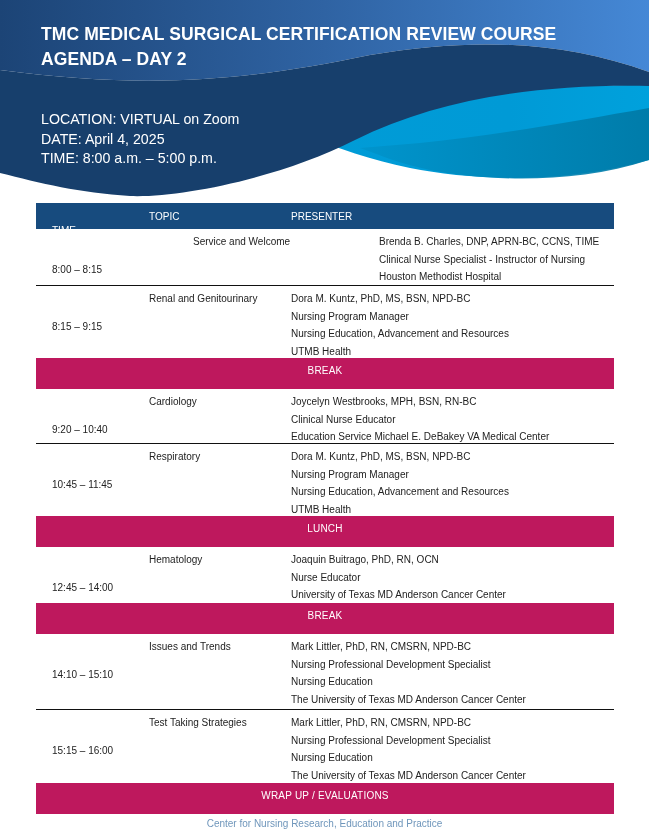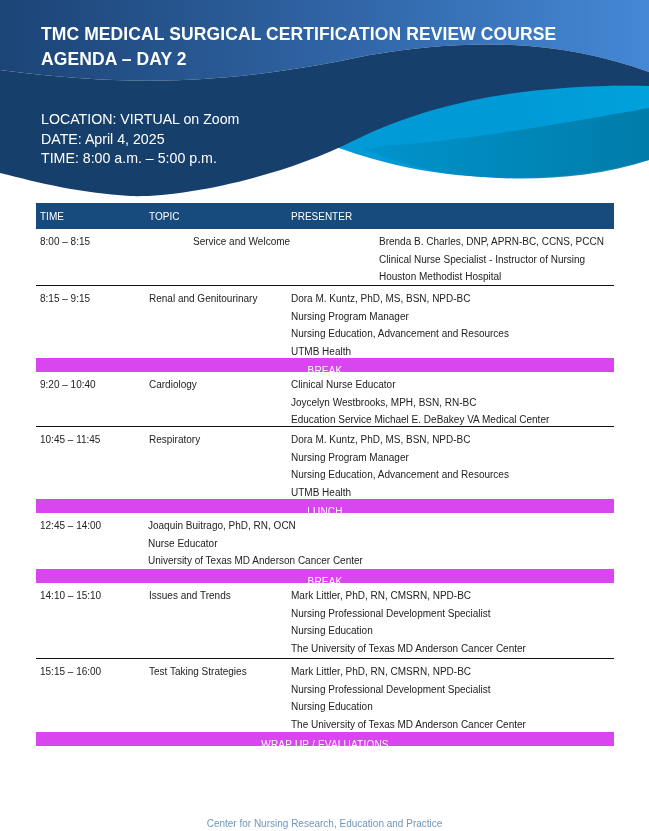--- a/index.html
+++ b/index.html
@@ -45,39 +45,39 @@
       width: 578px;
     }
     .thead {
       height: 26px;
       background: #174b7e;
       color: #ffffff;
       font-size: 10px;
       display: flex;
       align-items: center;
     }
-    .col-time { width: 112px; padding-left: 4px; box-sizing: border-box; }
+    .col-time { width: 112px; padding-left: 16px; box-sizing: border-box; margin-top: 28px; }
     .col-topic { width: 143px; padding-left: 1px; box-sizing: border-box; }
     .col-pres { flex: 1; }
 
     .row {
       display: flex;
       font-size: 10px;
       color: #222;
       padding-top: 4px;
       padding-bottom: 3px;
       box-sizing: border-box;
     }
     .row.sep { border-bottom: 1px solid #111; }
     .row .col-time, .row .col-topic, .row .col-pres { line-height: 17.5px; }
     .row .col-pres div { white-space: nowrap; }
 
     .band {
-      height: 14px;
-      background: #d946ef;
+      height: 31px;
+      background: #be185d;
       color: #ffffff;
       font-size: 10px;
       text-align: center;
       line-height: 26px;
       letter-spacing: 0.2px;
     }
     .footer {
       position: absolute;
       left: 0; width: 649px;
       top: 818px;
@@ -135,21 +135,21 @@
   <div class="thead">
     <div class="col-time">TIME</div>
     <div class="col-topic">TOPIC</div>
     <div class="col-pres">PRESENTER</div>
   </div>
 
   <div class="row sep" style="height:57px;gap:44px;">
     <div class="col-time">8:00 – 8:15</div>
     <div class="col-topic">Service and Welcome</div>
     <div class="col-pres">
-      <div>Brenda B. Charles, DNP, APRN-BC, CCNS, PCCN</div>
+      <div>Brenda B. Charles, DNP, APRN-BC, CCNS, TIME</div>
       <div>Clinical Nurse Specialist - Instructor of Nursing</div>
       <div>Houston Methodist Hospital</div>
     </div>
   </div>
 
   <div class="row" style="height:72px;">
     <div class="col-time">8:15 – 9:15</div>
     <div class="col-topic">Renal and Genitourinary</div>
     <div class="col-pres">
       <div>Dora M. Kuntz, PhD, MS, BSN, NPD-BC</div>
@@ -158,41 +158,42 @@
       <div>UTMB Health</div>
     </div>
   </div>
 
   <div class="band">BREAK</div>
 
   <div class="row sep" style="height:55px;justify-content:flex-end;">
     <div class="col-time">9:20 – 10:40</div>
     <div class="col-topic">Cardiology</div>
     <div class="col-pres">
+      <div>Joycelyn Westbrooks, MPH, BSN, RN-BC</div>
       <div>Clinical Nurse Educator</div>
-      <div>Joycelyn Westbrooks, MPH, BSN, RN-BC</div>
       <div>Education Service Michael E. DeBakey VA Medical Center</div>
     </div>
   </div>
 
   <div class="row" style="height:72px;">
     <div class="col-time">10:45 – 11:45</div>
     <div class="col-topic">Respiratory</div>
     <div class="col-pres">
       <div>Dora M. Kuntz, PhD, MS, BSN, NPD-BC</div>
       <div>Nursing Program Manager</div>
       <div>Nursing Education, Advancement and Resources</div>
       <div>UTMB Health</div>
     </div>
   </div>
 
   <div class="band">LUNCH</div>
 
   <div class="row" style="height:56px;">
     <div class="col-time">12:45 – 14:00</div>
+    <div class="col-topic">Hematology</div>
     <div class="col-pres">
       <div>Joaquin Buitrago, PhD, RN, OCN</div>
       <div>Nurse Educator</div>
       <div>University of Texas MD Anderson Cancer Center</div>
     </div>
   </div>
 
   <div class="band">BREAK</div>
 
   <div class="row sep" style="height:76px;">

